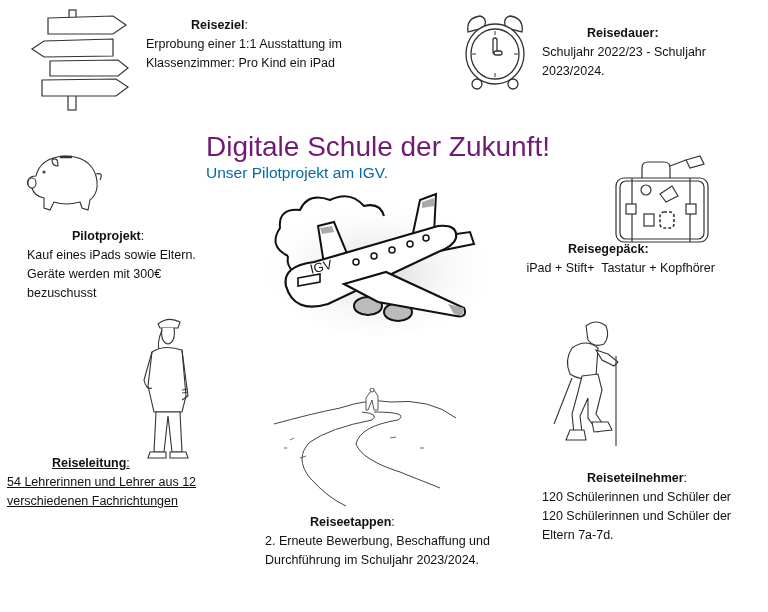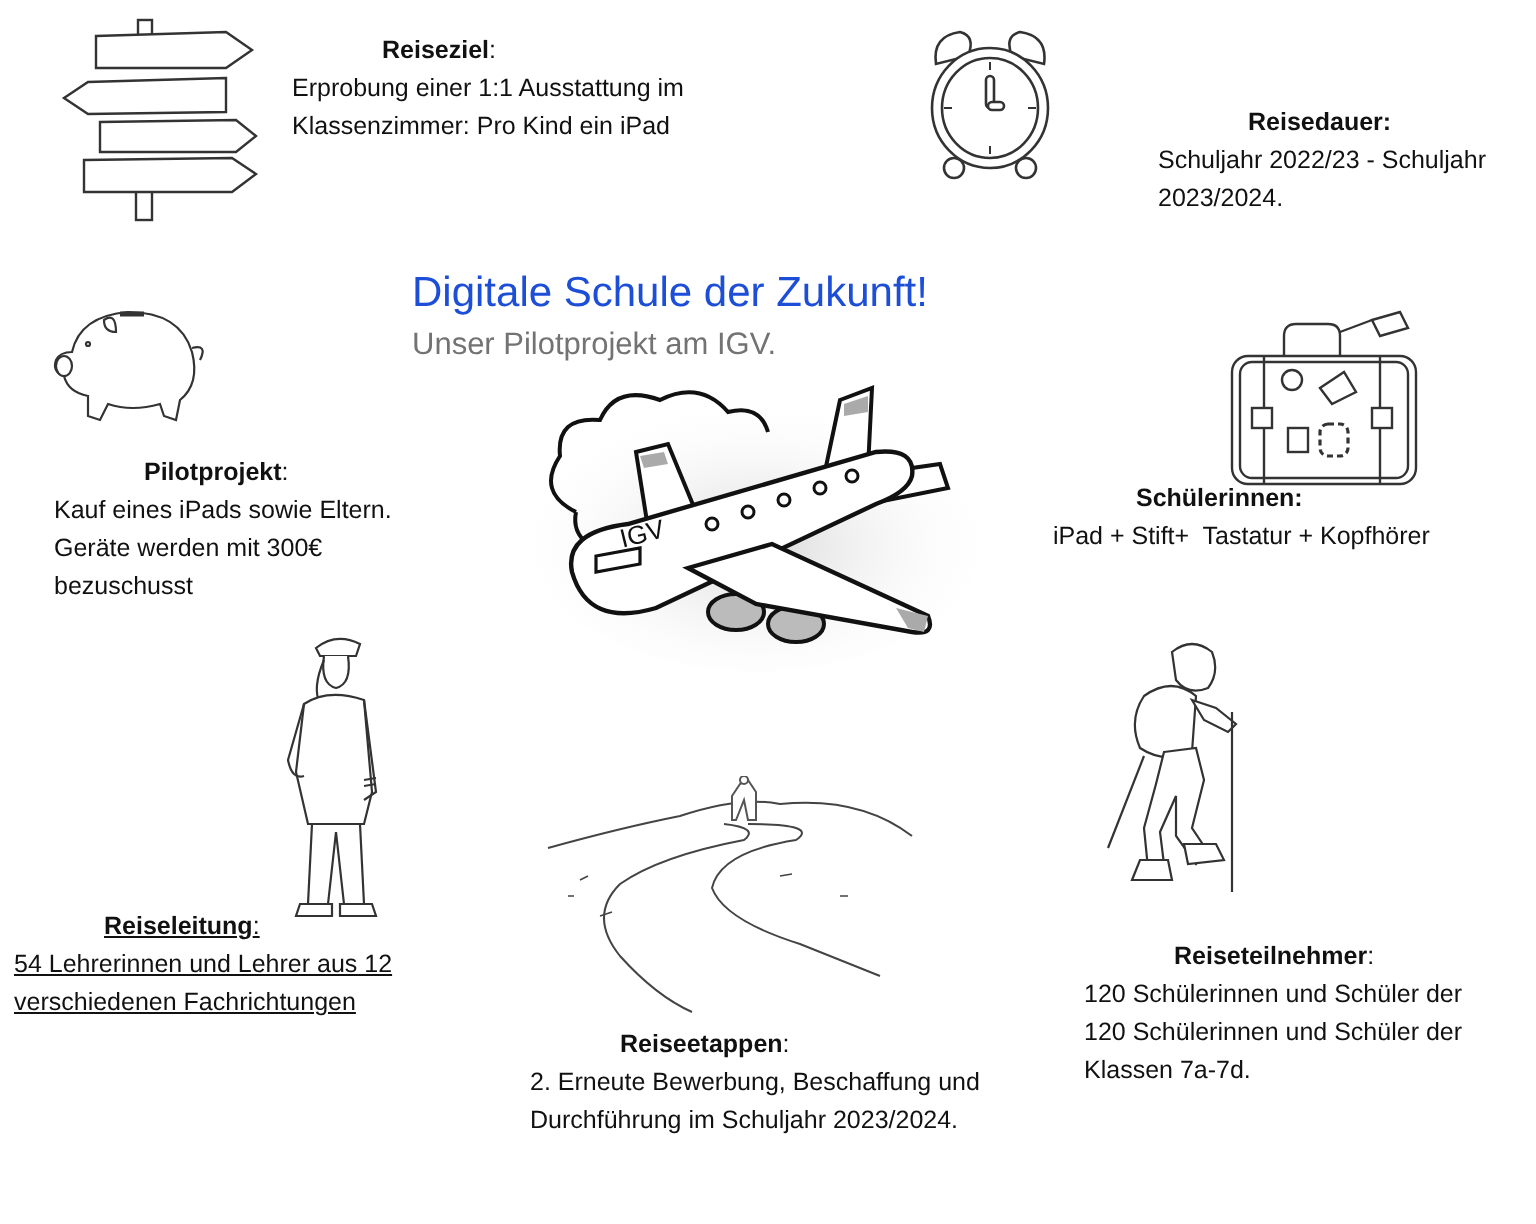--- a/index.html
+++ b/index.html
@@ -1,22 +1,22 @@
 <!DOCTYPE html>
 <html><head>
 <meta charset="utf-8">
 <style>
   html, body { margin:0; padding:0; background:#ffffff; }
   body { width:768px; height:612px; position:relative; overflow:hidden;
          font-family:"Liberation Sans", "DejaVu Sans", sans-serif; color:#111; }
   .block { position:absolute; font-size:12.5px; line-height:19px; color:#111; }
   .block .head { font-weight:bold;padding-left:45px; }
   .block .line { display:block; white-space:nowrap; }
-  .title { position:absolute; left:206px; top:134px; font-size:21px; line-height:26px; color:#1d4ed8; white-space:nowrap; }
-  .subtitle { position:absolute; left:206px; top:163px; font-size:15.5px; line-height:20px; color:#737373; white-space:nowrap;text-align:right; }
+  .title { position:absolute; left:206px; top:134px; font-size:28px; line-height:26px; color:#701a75; white-space:nowrap; }
+  .subtitle { position:absolute; left:206px; top:163px; font-size:15.5px; line-height:20px; color:#0369a1; white-space:nowrap;text-align:right; }
   .ill { position:absolute; }
   svg { display:block; }
 </style>
 </head>
 <body>
 
 <div class="ill" style="left:28px;top:6px;">
   <svg width="104" height="106" viewBox="0 0 104 106" fill="#fff" stroke="#333" stroke-width="1.2">
     <rect x="40" y="78" width="8" height="26"></rect>
     <rect x="41" y="4" width="7" height="8"></rect>
@@ -45,21 +45,21 @@
       <line x1="33" y1="21" x2="33" y2="25"></line>
       <line x1="33" y1="63" x2="33" y2="67"></line>
       <line x1="10" y1="44" x2="14" y2="44"></line>
       <line x1="52" y1="44" x2="56" y2="44"></line>
     </g>
     <rect x="31" y="28" width="4" height="16" rx="2"></rect>
     <rect x="32" y="41" width="8" height="4" rx="2"></rect>
   </svg>
 </div>
 
-<div class="block" style="left:542px;top:52px;margin-left:37px;">
+<div class="block" style="left:542px;top:24px;">
   <span class="line head">Reisedauer:</span>
   <span class="line">Schuljahr 2022/23 - Schuljahr</span>
   <span class="line">2023/2024.</span>
 </div>
 
 <div class="title">Digitale Schule der Zukunft!</div>
 <div class="subtitle">Unser Pilotprojekt am IGV.</div>
 
 <div class="ill" style="left:24px;top:150px;">
   <svg width="82" height="64" viewBox="0 0 82 64" fill="#fff" stroke="#333" stroke-width="1.1">
@@ -131,21 +131,21 @@
     <circle cx="34" cy="36" r="5"></circle>
     <path d="M48 40 L60 32 L66 42 L54 48 Z"></path>
     <rect x="32" y="60" width="10" height="12"></rect>
     <rect x="48" y="58" width="14" height="16" rx="4" stroke-dasharray="3 2" stroke-width="1.6"></rect>
     <line x1="58" y1="12" x2="74" y2="6"></line>
     <path d="M74 2 L88 -2 L92 6 L78 10 Z" transform="translate(0,4)"></path>
   </svg>
 </div>
 
 <div class="block" style="left:523px;top:240px;">
-  <span class="line head">Schülerinnen:</span>
+  <span class="line head">Reisegepäck:</span>
   <span class="line" style="white-space:pre;"> iPad + Stift+  Tastatur + Kopfhörer</span>
 </div>
 
 <div class="ill" style="left:138px;top:316px;">
   <svg width="60" height="148" viewBox="0 0 60 148" fill="#fff" stroke="#333" stroke-width="1.1">
     <path d="M20 8 Q30 0 42 6 L40 12 L22 12 Z"></path>
     <path d="M24 12 Q22 26 30 28 Q38 26 36 12"></path>
     <path d="M24 14 Q18 28 22 36" fill="none"></path>
     <path d="M14 36 Q26 28 44 34 L48 80 L44 96 L16 96 L10 70 Z"></path>
     <path d="M14 36 L6 64 Q8 74 14 72" fill="none"></path>
@@ -197,14 +197,14 @@
     <path d="M30 58 L46 56 L50 72 L44 96 L52 108 L46 114 L36 100 L36 80 L28 98 L30 114 L22 116 L20 96 L26 74 Z"></path>
     <path d="M18 112 L32 112 L34 122 L14 122 Z"></path>
     <path d="M40 104 L56 104 L60 112 L42 114 Z"></path>
   </svg>
 </div>
 
 <div class="block" style="left:542px;top:469px;">
   <span class="line"><span class="head">Reiseteilnehmer</span><span>:</span></span>
   <span class="line">120 Schülerinnen und Schüler der</span>
   <span class="line">120 Schülerinnen und Schüler der</span>
-  <span class="line">Klassen 7a-7d.</span>
+  <span class="line">Eltern 7a-7d.</span>
 </div>
 
 </body></html>

